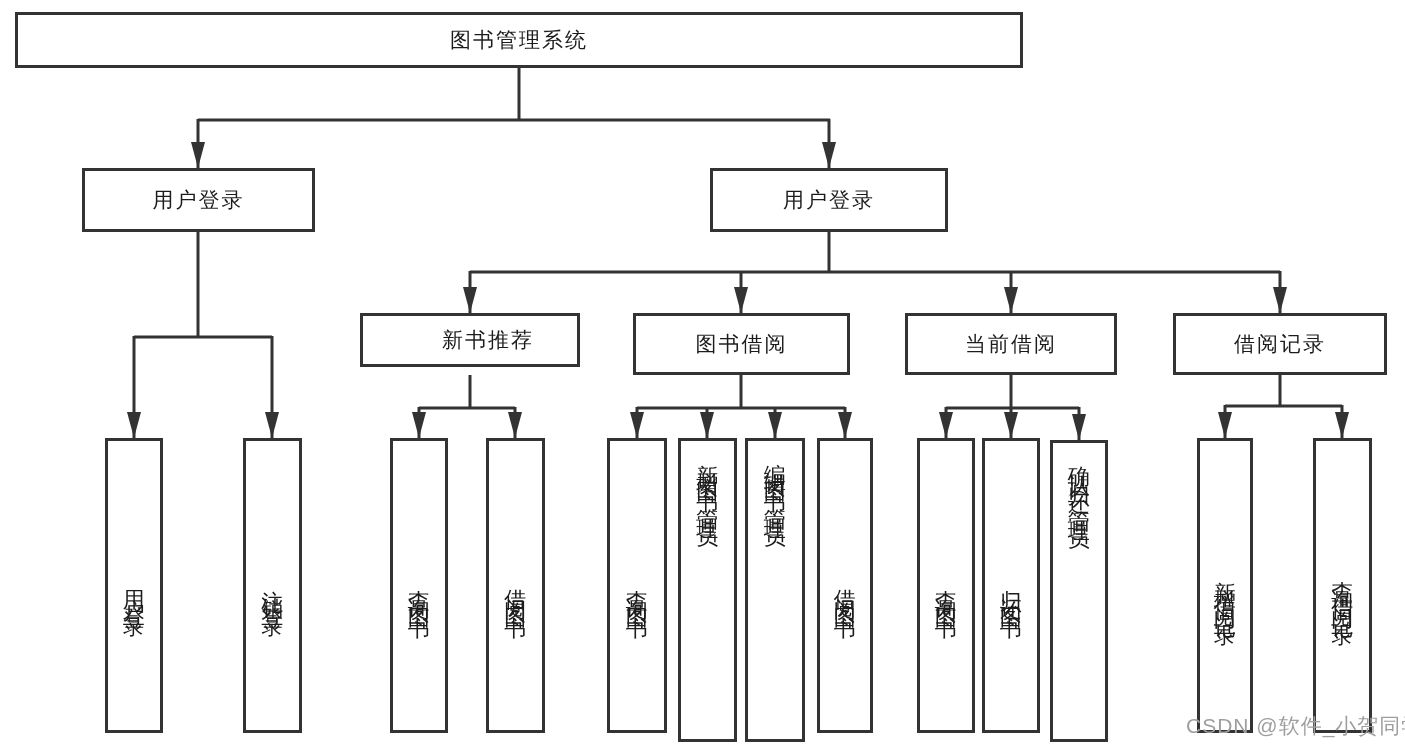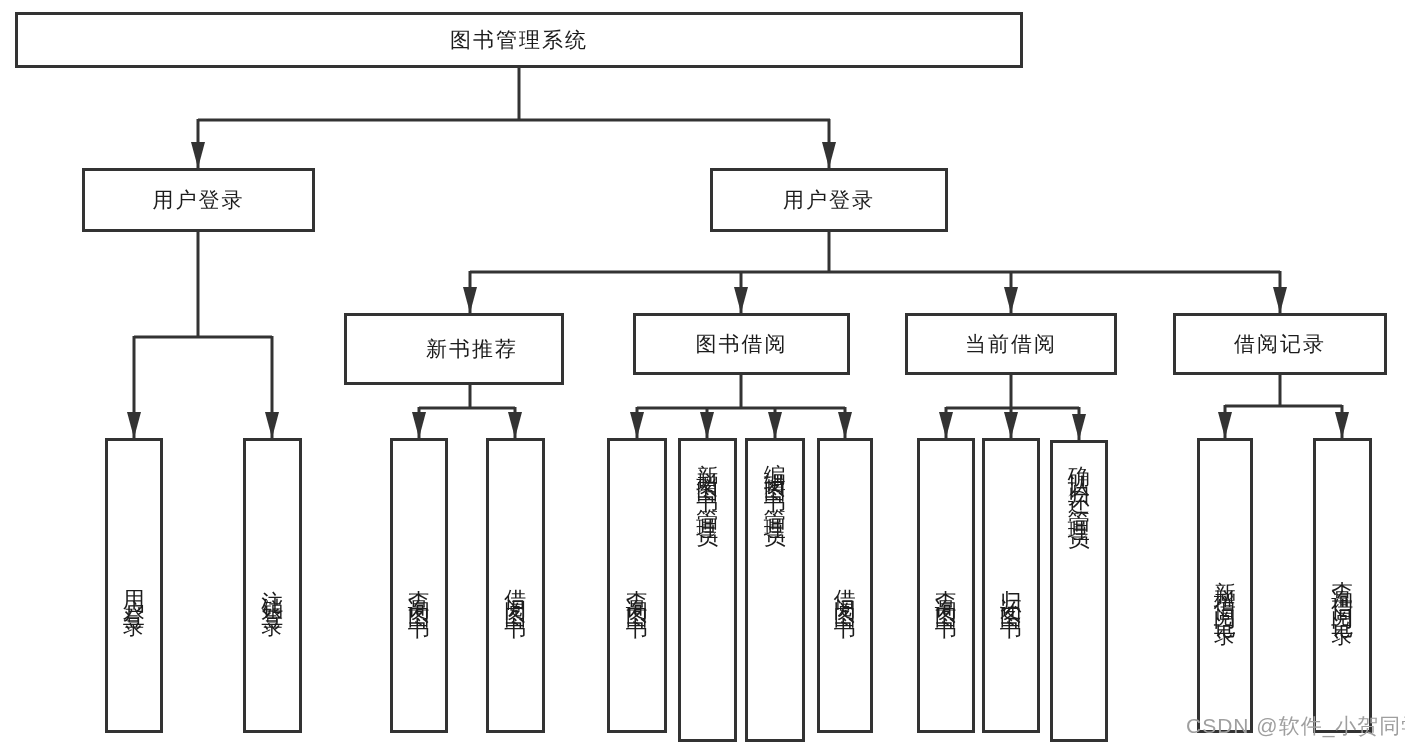--- a/index.html
+++ b/index.html
@@ -97,21 +97,21 @@
     <span>图书管理系统</span>
   </div>
 
   <div class="node h-node" style="left:82px;top:168px;width:233px;height:64px;">
     <span>用户登录</span>
   </div>
   <div class="node h-node" style="left:710px;top:168px;width:238px;height:64px;">
     <span>用户登录</span>
   </div>
 
-  <div class="node h-node" style="left:344px;top:313px;width:220px;height:72px;padding-left:36px;">
+  <div class="node h-node" style="left:360px;top:313px;width:220px;height:54px;padding-left:36px;">
     <span>新书推荐</span>
   </div>
   <div class="node h-node" style="left:633px;top:313px;width:217px;height:62px;">
     <span>图书借阅</span>
   </div>
   <div class="node h-node" style="left:905px;top:313px;width:212px;height:62px;">
     <span>当前借阅</span>
   </div>
   <div class="node h-node" style="left:1173px;top:313px;width:214px;height:62px;">
     <span>借阅记录</span>

